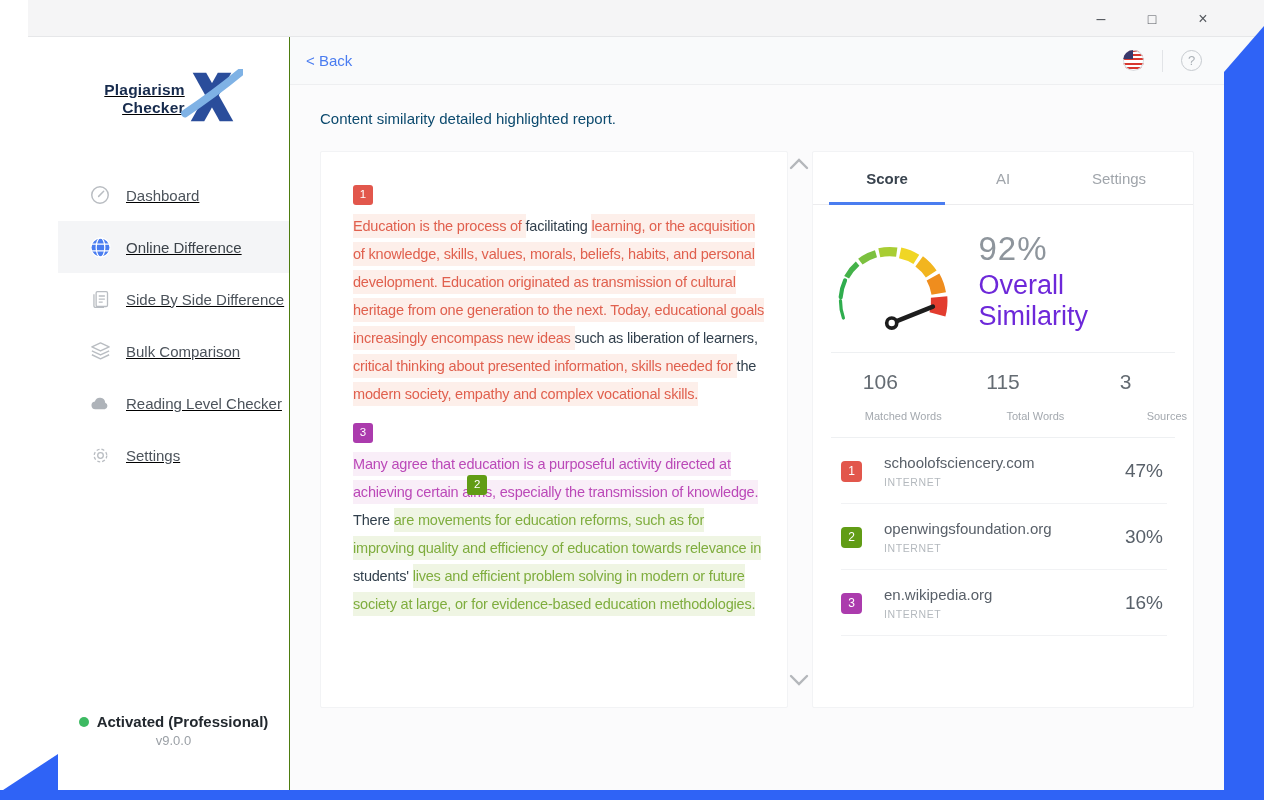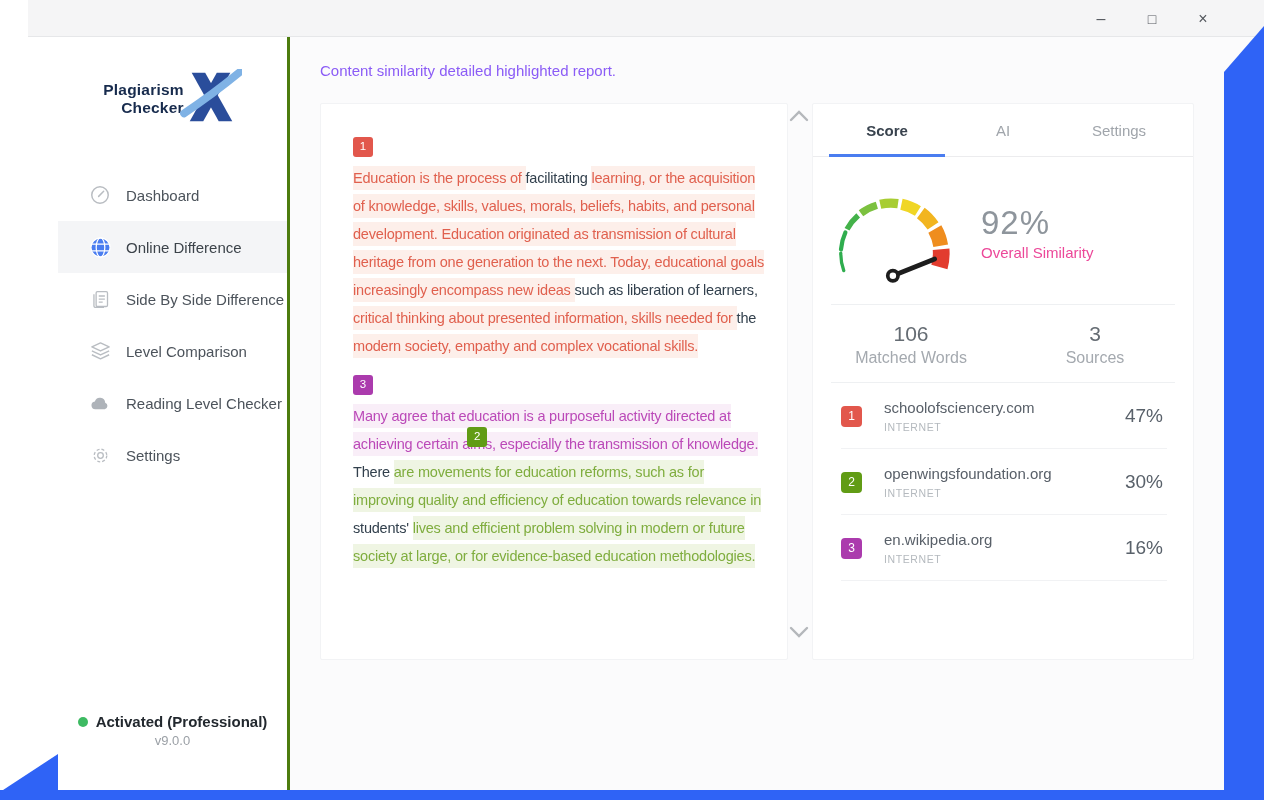--- a/index.html
+++ b/index.html
@@ -12,21 +12,21 @@
   .win-btn { color:#54585e; font-size:16px; line-height:1; cursor:default; width:18px; text-align:center; }
   .win-btn.max { font-size:14px; }
   .frame-right { position:absolute; z-index:40; right:0; top:0; width:40px; height:800px; }
   .frame-right .band { position:absolute; left:0; top:26px; width:40px; height:774px;
       background:#2f63f6; clip-path:polygon(100% 0, 0 46px, 0 100%, 100% 100%); }
   .frame-bottom { position:absolute; z-index:40; left:0; bottom:0; width:1264px; height:10px; background:#2f63f6; }
   .frame-corner { position:absolute; z-index:40; left:0; bottom:8px; width:58px; height:38px;
       background:#2f63f6; clip-path:polygon(100% 0, 100% 100%, 0 100%); }
 
   
-  .sidebar { position:absolute; left:58px; top:37px; width:232px; bottom:10px; background:#fff; border-right:3px solid #4d7c0f; z-index:2; }
+  .sidebar { position:absolute; left:58px; top:37px; width:232px; bottom:10px; background:#fff; border-right:1px solid #4d7c0f; z-index:2;text-decoration:underline; }
   .logo { display:flex; align-items:center; justify-content:center; margin-top:26px; height:72px; }
   .logo-text { text-align:right; color:#172b4d; font-weight:700; line-height:18px; font-size:15.5px; letter-spacing:.2px; }
   .logo-x { margin-left:-4px; margin-top:-4px; }
   .nav { margin-top:34px; }
   .nav-item { display:flex; align-items:center; height:52px; padding-left:30px; cursor:pointer; color:#4c535b; font-size:15px; }
   .nav-item .nicon { width:24px; height:24px; margin-right:14px; display:flex; align-items:center; justify-content:center; }
   .nav-item.active { background:#f4f5f7; color:#3c434a; }
   .activation { position:absolute; bottom:42px; left:0; right:0; text-align:center; }
   .act-line { font-size:15px; font-weight:700; color:#22282e; }
   .act-dot { display:inline-block; width:10px; height:10px; border-radius:50%; background:#3dba62; margin-right:8px; }
@@ -39,21 +39,21 @@
   .backbar-right { margin-left:auto; display:flex; align-items:center; gap:18px; padding-right:62px; }
   .flag { width:21px; height:21px; border-radius:50%; overflow:hidden; position:relative; cursor:pointer;
       background:repeating-linear-gradient(180deg,#d8372f 0 2.1px,#fff 2.1px 4.2px); box-shadow:inset 0 0 0 1px #d9dce0; }
   .flag::before { content:""; position:absolute; left:0; top:0; width:10px; height:9px; background:#39386b; }
   .vdivider { width:1px; height:22px; background:#e2e4e7; }
   .help { width:21px; height:21px; border-radius:50%; border:1.5px solid #c6cacf; color:#aab0b6; font-size:13px;
       display:flex; align-items:center; justify-content:center; cursor:pointer; }
 
   .page-header { padding:20px 0 0 30px; }
   .page-title { font-size:27px; font-weight:600; color:#2b3542; letter-spacing:.2px; }
-  .page-subtitle { margin-top:5px; font-size:15px; color:#8b5cf6; }
+  .page-subtitle { margin-top:5px; font-size:15px; color:#0c4a6e; }
   .export-btn { position:absolute; right:76px; top:118px; cursor:pointer; }
 
   .panels { position:relative; display:flex; margin-top:24px; padding-left:30px; align-items:flex-start; }
   .doc-panel { width:468px; height:557px; background:#fff; border:1px solid #f2f3f5; border-radius:2px; padding:32px 26px 0 32px; overflow:hidden; }
   .scroll-up, .scroll-down { position:absolute; left:498px; width:22px; height:16px; cursor:pointer; }
   .scroll-up { top:6px; }
   .scroll-down { top:522px; }
 
   
   .ptext { width:412px; font-size:14.5px; line-height:28px; letter-spacing:-0.2px; color:#32404d; }
@@ -69,26 +69,26 @@
   .inline-badge { position:absolute; left:-3px; top:-5px; z-index:2; }
 
   
   .score-card { width:382px; height:557px; background:#fff; border:1px solid #f2f3f5; border-radius:2px; margin-left:24px; }
   .tabs { display:flex; padding:0 16px; height:53px; align-items:stretch; border-bottom:1px solid #ececee; }
   .tab { flex:1; display:flex; align-items:center; justify-content:center; font-size:15px; color:#a0a5ab; cursor:pointer; position:relative; }
   .tab.active { color:#39434e; font-weight:600; }
   .tab.active::after { content:""; position:absolute; left:0; right:0; bottom:-1px; height:3px; background:#4a7df0; }
   .gauge-row { display:flex; align-items:center; padding:22px 16px 18px 22px; gap:20px; }
   .overall-pct { font-size:33px; color:#8e959c; letter-spacing:1px; }
-  .overall-label { font-size:15px; color:#ec4899; margin-top:2px; }
+  .overall-label { font-size:27px; color:#6d28d9; margin-top:2px; }
   .hline { border-bottom:1px solid #eef0f2; margin:0 18px; }
   .stats { display:flex; padding:17px 6px 15px; }
   .stat { flex:1; text-align:center; }
   .stat-value { font-size:21px; color:#656c73; }
-  .stat-label { font-size:16px; color:#a4a9af; margin-top:3px; }
+  .stat-label { font-size:11px; color:#a4a9af; margin-top:16px;text-align:right; }
   .sources { padding:0 26px 0 28px; }
   .source-row { display:flex; align-items:center; padding:16px 0 15px; border-bottom:1px solid #f1f2f4; cursor:pointer; }
   .src-badge { width:21px; height:21px; border-radius:4px; margin-right:22px; font-size:12px; }
   .src-name { font-size:15px; color:#596069; }
   .src-type { font-size:10.5px; color:#b4b9be; letter-spacing:.6px; margin-top:5px; }
   .src-pct { margin-left:auto; font-size:19px; color:#59616a; padding-right:4px; }
 
   svg { display:block; }
 </style>
 </head>
@@ -151,21 +151,21 @@
         <span>Side By Side Difference</span>
       </div>
       <div class="nav-item">
         <span class="nicon">
           <svg width="23" height="23" viewBox="0 0 24 24" fill="none" stroke="#b9bdc2" stroke-width="1.5" stroke-linejoin="round">
             <path d="M12 3 L21 7.2 L12 11.4 L3 7.2 Z"></path>
             <path d="M3 11.4 L12 15.6 L21 11.4"></path>
             <path d="M3 15.4 L12 19.6 L21 15.4"></path>
           </svg>
         </span>
-        <span>Level Comparison</span>
+        <span>Bulk Comparison</span>
       </div>
       <div class="nav-item">
         <span class="nicon">
           <svg width="23" height="23" viewBox="0 0 24 24">
             <path d="M6.5 18 a4 4 0 0 1 -.4-7.97 a5.5 5.5 0 0 1 10.8 1.1 a3.6 3.6 0 0 1 -.4 6.87 z" fill="#aeb3b9"></path>
           </svg>
         </span>
         <span>Reading Level Checker</span>
       </div>
       <div class="nav-item">
@@ -181,20 +181,28 @@
 
     <div class="activation">
       <div class="act-line">
         <span class="act-dot"></span><span>Activated (Professional)</span>
       </div>
       <div class="act-version">v9.0.0</div>
     </div>
   </div>
 
   <div class="main">
+    <div class="backbar">
+      <span class="back-link">&lt; Back</span>
+      <div class="backbar-right">
+        <div class="flag"></div>
+        <div class="vdivider"></div>
+        <div class="help">?</div>
+      </div>
+    </div>
 
     <div class="page-header">
       <div class="page-subtitle">Content similarity detailed highlighted report.</div>
     </div>
 
     <div class="export-btn">
       <svg width="24" height="24" viewBox="0 0 22 22" fill="none" stroke="#9aa2aa" stroke-width="1.6" stroke-linecap="round" stroke-linejoin="round">
         <path d="M7.5 14 V16.5 A1.5 1.5 0 0 0 9 18 H17 A1.5 1.5 0 0 0 18.5 16.5 V5.5 A1.5 1.5 0 0 0 17 4 H9 A1.5 1.5 0 0 0 7.5 5.5 V8"></path>
         <path d="M2 11 H12.2 M9.2 7.8 L12.4 11 L9.2 14.2"></path>
       </svg>
@@ -254,20 +262,24 @@
           </div>
         </div>
 
         <div class="hline"></div>
         <div class="stats">
             <div class="stat">
               <div class="stat-value">106</div>
               <div class="stat-label">Matched Words</div>
             </div>
             <div class="stat">
+              <div class="stat-value">115</div>
+              <div class="stat-label">Total Words</div>
+            </div>
+            <div class="stat">
               <div class="stat-value">3</div>
               <div class="stat-label">Sources</div>
             </div>
           </div>
         <div class="hline"></div>
         <div class="sources">
             <div class="source-row">
               <span class="badge src-badge" style="background: rgb(226, 87, 76);">1</span>
               <div>
                 <div class="src-name">schoolofsciencery.com</div>

